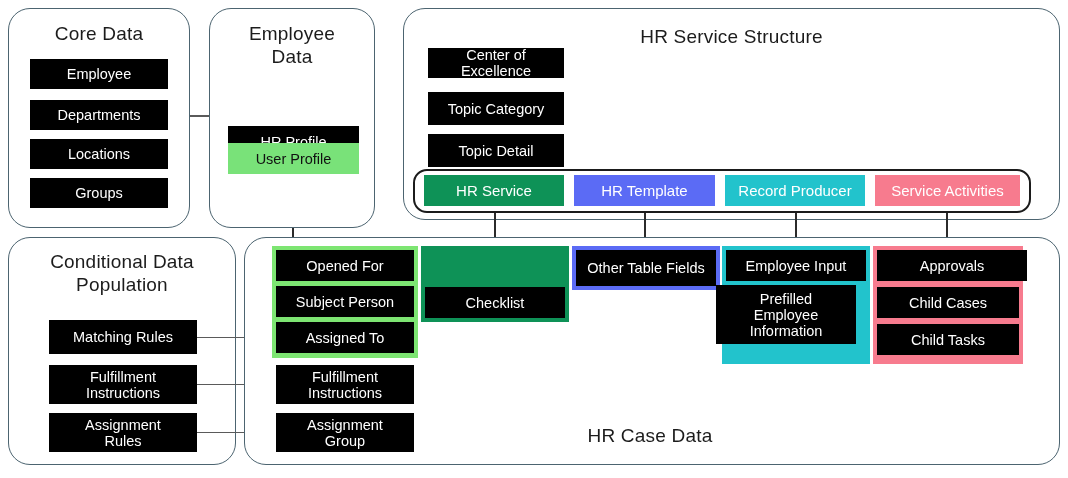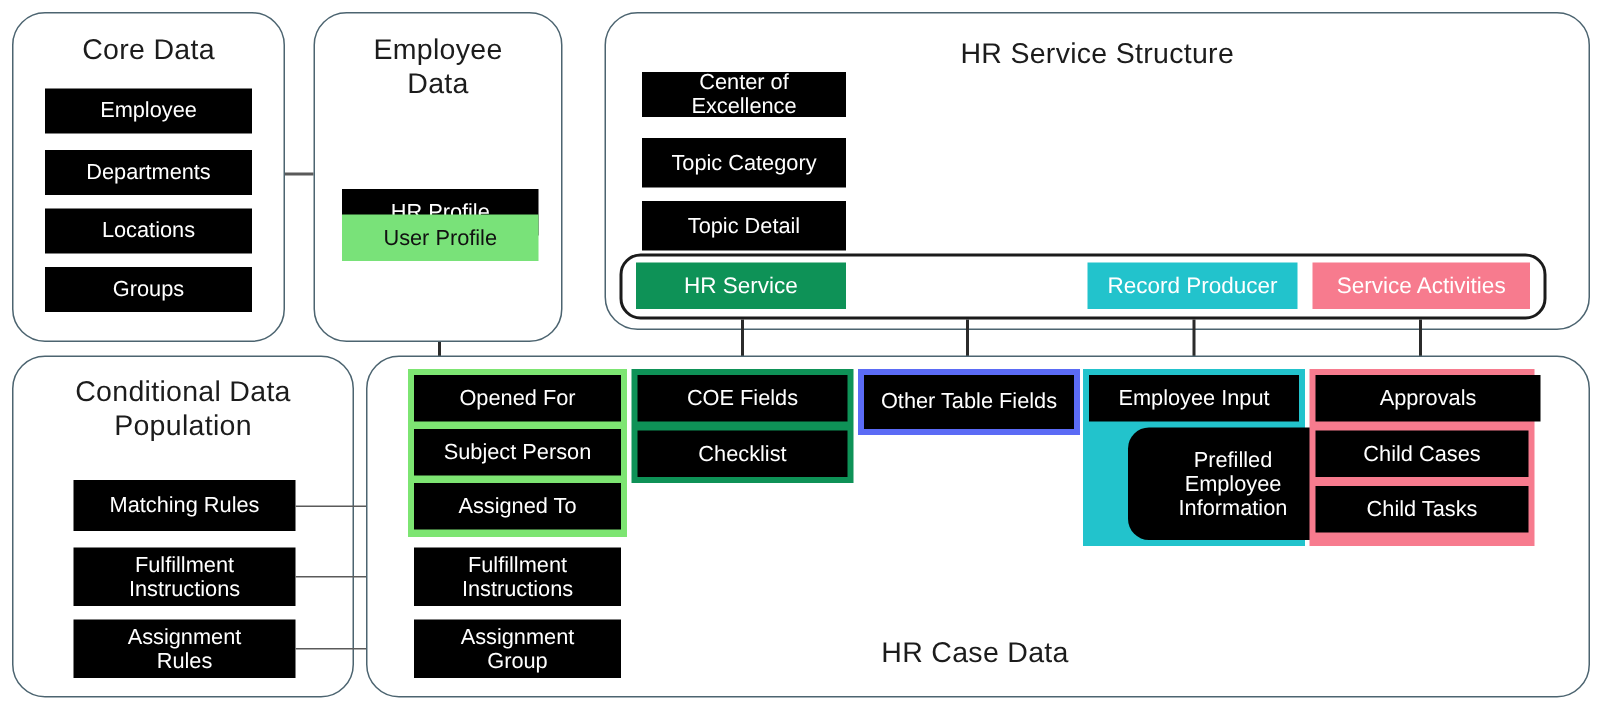--- a/index.html
+++ b/index.html
@@ -123,20 +123,21 @@
   </div>
   <div class="panel-title" style="left:403px; top:25px; width:657px;">HR Service Structure</div>
 
   <div class="node" style="left:428px; top:48px; width:136px; height:30px;">Center of
 Excellence</div>
   <div class="node" style="left:428px; top:92px; width:136px; height:33px;">Topic Category</div>
   <div class="node" style="left:428px; top:134px; width:136px; height:33px;">Topic Detail</div>
 
   <div class="tag-frame" style="left:413px; top:169px; width:618px; height:44px;"></div>
   <div class="tag" style="left:424px; top:175px; width:140px; height:31px; background:#0E9257;">HR Service</div>
+  <div class="tag" style="left:574px; top:175px; width:141px; height:31px; background:#5B6BF5;">HR Template</div>
   <div class="tag" style="left:725px; top:175px; width:140px; height:31px; background:#22C3CC;">Record Producer</div>
   <div class="tag" style="left:875px; top:175px; width:145px; height:31px; background:#F77B8E;">Service Activities</div>
 
   <div class="line-v" style="left:494px; top:213px; width:1.6px; height:36px;"></div>
   <div class="line-v" style="left:644px; top:213px; width:1.6px; height:36px;"></div>
   <div class="line-v" style="left:795px; top:213px; width:1.6px; height:36px;"></div>
   <div class="line-v" style="left:946px; top:213px; width:1.6px; height:36px;"></div>
 
   <div class="panel" style="left:8px; top:237px; width:228px; height:228px;">
   </div>
@@ -155,29 +156,28 @@
   <div class="panel" style="left:244px; top:237px; width:816px; height:228px;">
   </div>
   <div class="panel-title" style="left:500px; top:424px; width:300px; text-align:center;">HR Case Data</div>
 
   <div class="group" style="left:272px; top:246px; width:146px; height:112px; background:#7DE572;"></div>
   <div class="node" style="left:276px; top:250px; width:138px; height:31px;">Opened For</div>
   <div class="node" style="left:276px; top:286px; width:138px; height:31px;">Subject Person</div>
   <div class="node" style="left:276px; top:322px; width:138px; height:31px;">Assigned To</div>
 
   <div class="group" style="left:421px; top:246px; width:148px; height:76px; background:#0E9257;"></div>
-  <div class="node" style="left:425px; top:250px; width:140px; height:31px;">COE Fields</div>
   <div class="node" style="left:425px; top:287px; width:140px; height:31px;">Checklist</div>
 
   <div class="group" style="left:572px; top:246px; width:148px; height:44px; background:#5B6BF5;"></div>
   <div class="node" style="left:576px; top:250px; width:140px; height:36px;">Other Table Fields</div>
 
   <div class="group" style="left:722px; top:246px; width:148px; height:118px; background:#22C3CC;"></div>
   <div class="node" style="left:726px; top:250px; width:140px; height:31px;">Employee Input</div>
-  <div class="node" style="left:752px; top:285px; width:140px; height:75px;border-radius:14px;">Prefilled
+  <div class="node" style="left:716px; top:285px; width:140px; height:59px;">Prefilled
 Employee
 Information</div>
 
   <div class="group" style="left:873px; top:246px; width:150px; height:118px; background:#F77B8E;"></div>
   <div class="node" style="left:877px; top:250px; width:150px; height:31px;">Approvals</div>
   <div class="node" style="left:877px; top:287px; width:142px; height:31px;">Child Cases</div>
   <div class="node" style="left:877px; top:324px; width:142px; height:31px;">Child Tasks</div>
 
   <div class="node" style="left:276px; top:365px; width:138px; height:39px;">Fulfillment
 Instructions</div>

